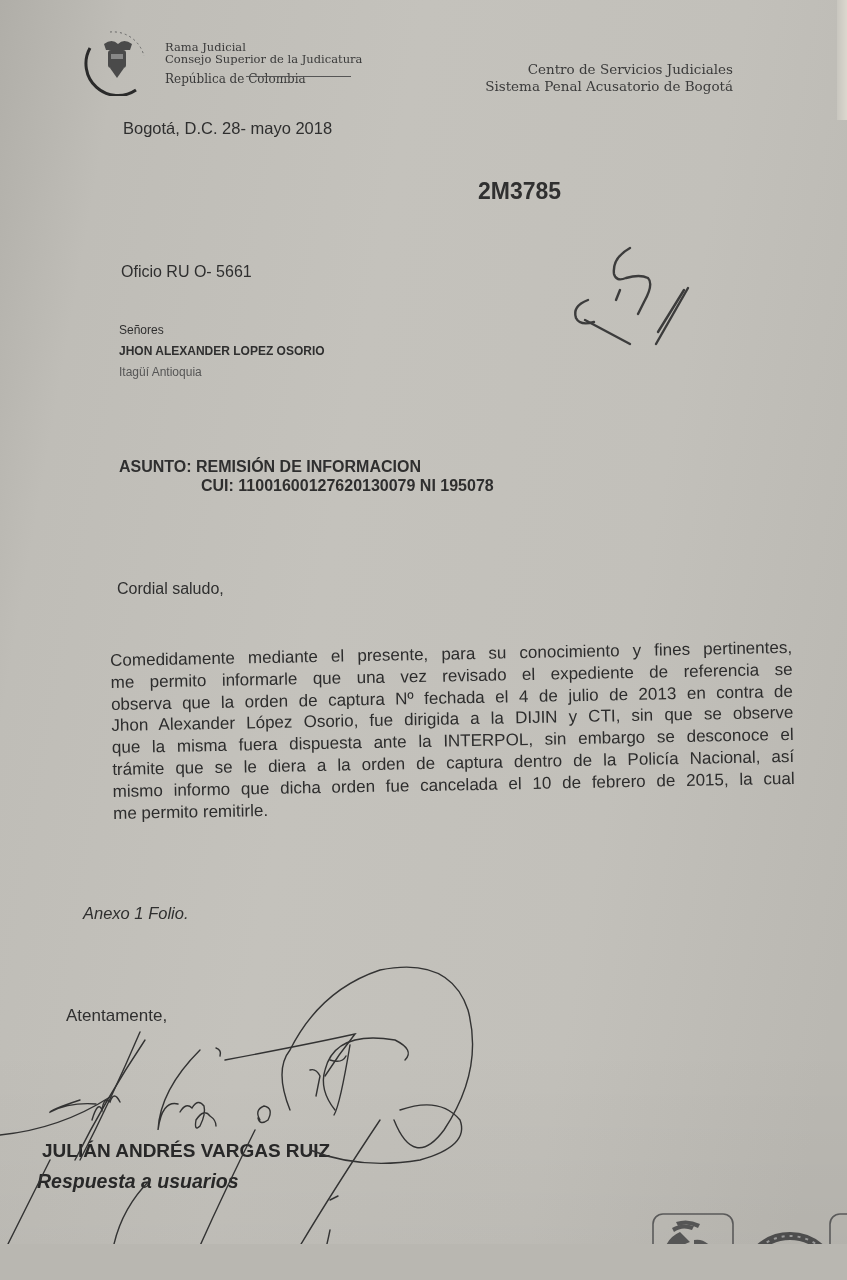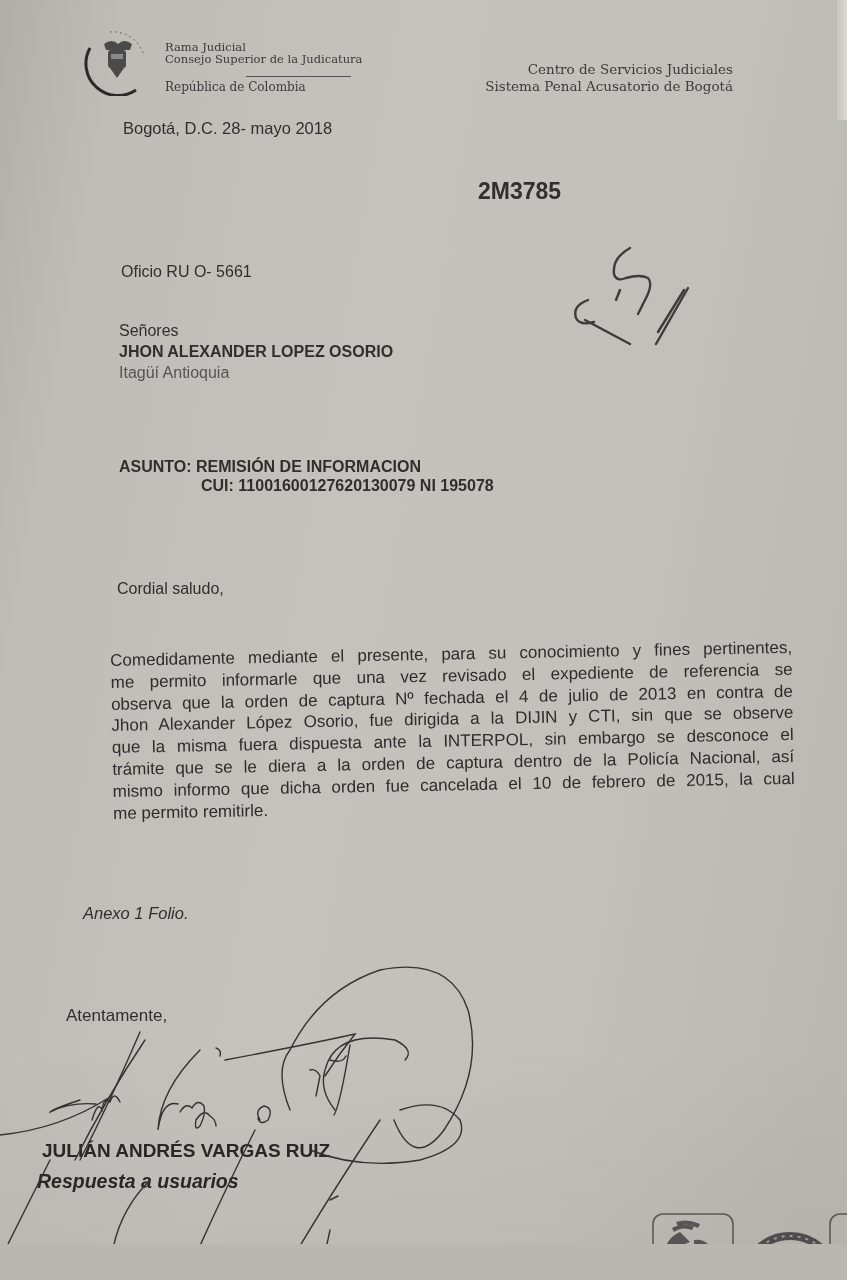--- a/index.html
+++ b/index.html
@@ -25,34 +25,34 @@
   .serif { font-family: "DejaVu Serif", "Liberation Serif", serif; }
   .sans { font-family: "Liberation Sans", "DejaVu Sans", sans-serif; }
 
   
   .seal {
     position: absolute; left: 80px; top: 26px; width: 76px; height: 70px;
   }
   .inst {
     position: absolute; left: 165px; top: 41px; font-size: 11.5px; line-height: 12px; color: #3a3a3a;
   }
-  .inst .line3 { margin-top: 16px; font-size: 12px; }
+  .inst .line3 { margin-top: 8px; font-size: 12px; }
   .inst-rule {
     position: absolute; left: 246px; top: 76px; width: 105px; height: 1px; background: #555;
   }
   .center-name {
     position: absolute; right: 114px; top: 61px; text-align: right; font-size: 13.5px; line-height: 17px; color: #3b3b3b;
   }
 
   .date { position: absolute; left: 123px; top: 119px; font-size: 16.5px; color: #2f2f2f; }
   .ref-code { position: absolute; left: 478px; top: 178px; font-size: 23px; font-weight: bold; color: #303030; }
   .notif { position: absolute; left: 400px; top: 205px; font-size: 24px; font-weight: bold; color: #303030; letter-spacing: 0.3px; }
   .oficio { position: absolute; left: 121px; top: 263px; font-size: 16px; color: #2f2f2f; text-align: right; }
 
-  .addr { position: absolute; left: 119px; top: 320px; font-size: 16px; line-height: 21px; color: #2f2f2f; }
+  .addr { position: absolute; left: 119px; top: 320px; font-size: 12px; line-height: 21px; color: #2f2f2f; }
   .addr .bold { font-weight: bold; }
   .addr .light { color: #555; }
 
   .subject { position: absolute; left: 119px; top: 457px; font-size: 16px; line-height: 19px; font-weight: bold; color: #2f2f2f; }
   .subject .cui { padding-left: 82px; }
 
   .greet { position: absolute; left: 117px; top: 580px; font-size: 16px; color: #2f2f2f; }
 
   .body-par {
     position: absolute; left: 110px; top: 650px; width: 682px;

